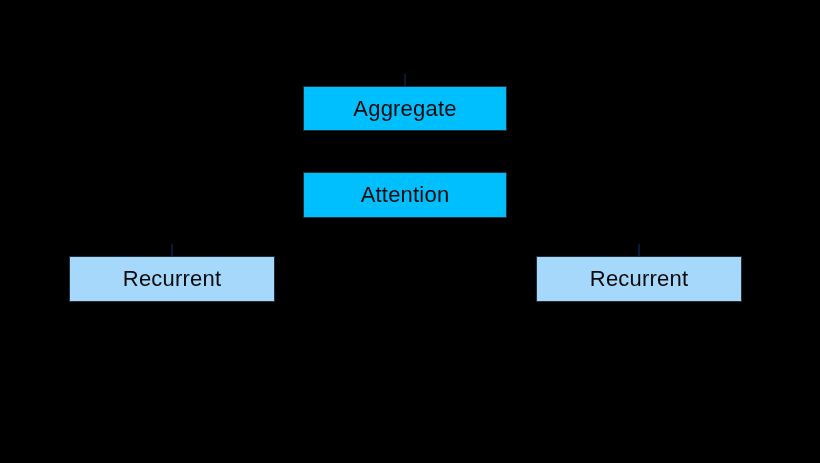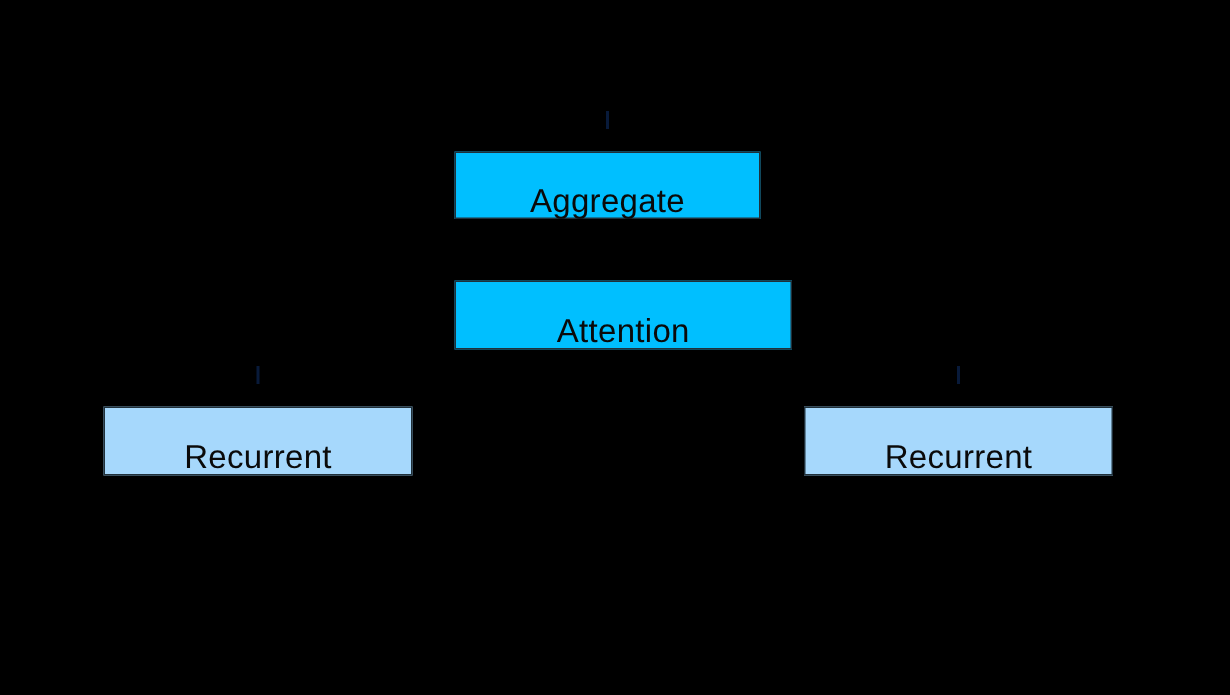--- a/index.html
+++ b/index.html
@@ -15,42 +15,41 @@
     position: relative;
     width: 820px;
     height: 463px;
     background: #000000;
     overflow: hidden;
   }
   .node {
     position: absolute;
     box-sizing: border-box;
     display: flex;
-    align-items: flex-end;
+    align-items: center;
     justify-content: center;
     border: 1px solid #20303a;
     font-size: 22px;
     line-height: 1;
     letter-spacing: 0.2px;
     color: #0a0a0a;
     white-space: nowrap;
     user-select: none;
-    margin-top: 15px;
   }
   .node-aggregate {
     left: 303px;
     top: 86px;
     width: 204px;
     height: 45px;
     background: #00bfff;
   }
   .node-attention {
     left: 303px;
     top: 172px;
-    width: 225px;
+    width: 204px;
     height: 46px;
     background: #00bfff;
   }
   .node-recurrent-left {
     left: 69px;
     top: 256px;
     width: 206px;
     height: 46px;
     background: #a6d8fc;
   }

